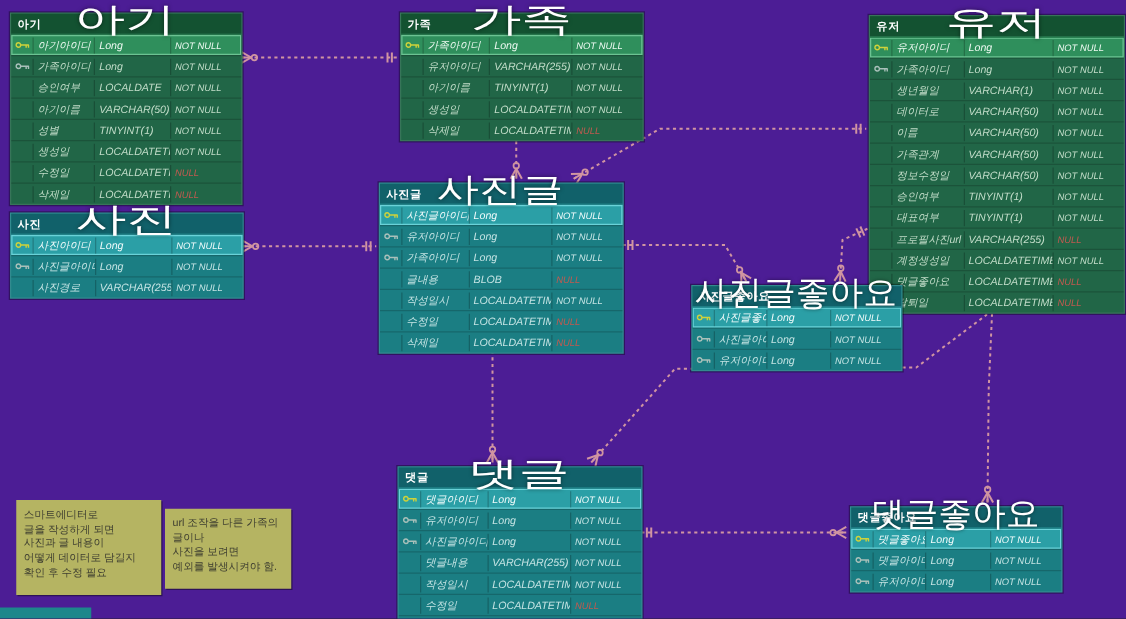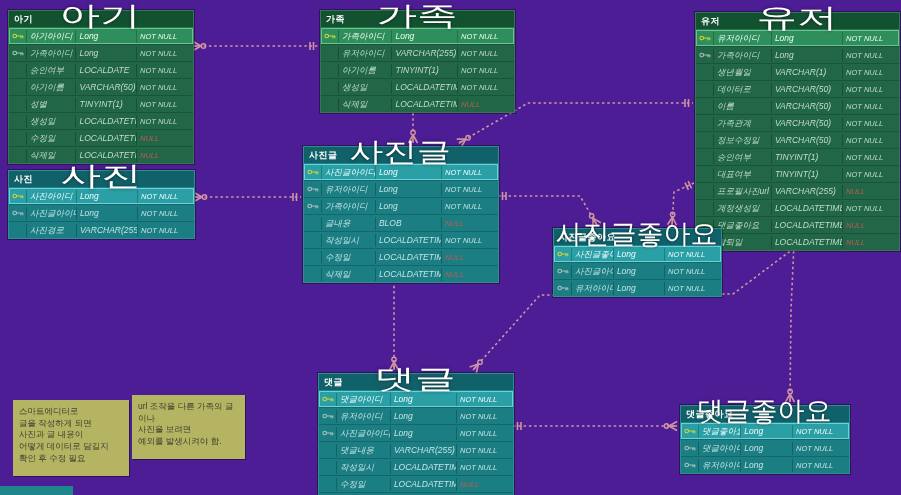--- a/index.html
+++ b/index.html
@@ -575,21 +575,21 @@
       </div>
     </div>
   <div id="notes">
       <div class="note" style="left: 13px; top: 400px; width: 116px; height: 76px;">
         <div>스마트에디터로</div>
         <div>글을 작성하게 되면</div>
         <div>사진과 글 내용이</div>
         <div>어떻게 데이터로 담길지</div>
         <div>확인 후 수정 필요</div>
       </div>
-      <div class="note" style="left: 132px; top: 395px; width: 113px; height: 64px;">
+      <div class="note" style="left: 132px; top: 407px; width: 101px; height: 64px;">
         <div>url 조작을 다른 가족의 글이나</div>
         <div>사진을 보려면</div>
         <div>예외를 발생시켜야 함.</div>
       </div>
     </div>
   <div id="titles">
       <div class="bigtitle" style="left: 100px; top: -2px; font-size: 27px;"><span style="transform: translateX(-50%) scaleX(1.5);">아기</span></div>
       <div class="bigtitle" style="left: 416.5px; top: -2px; font-size: 27px;"><span style="transform: translateX(-50%) scaleX(1.5);">가족</span></div>
       <div class="bigtitle" style="left: 796.5px; top: 0px; font-size: 27px;"><span style="transform: translateX(-50%) scaleX(1.5);">유저</span></div>
       <div class="bigtitle" style="left: 100.5px; top: 158px; font-size: 27px;"><span style="transform: translateX(-50%) scaleX(1.5);">사진</span></div>

